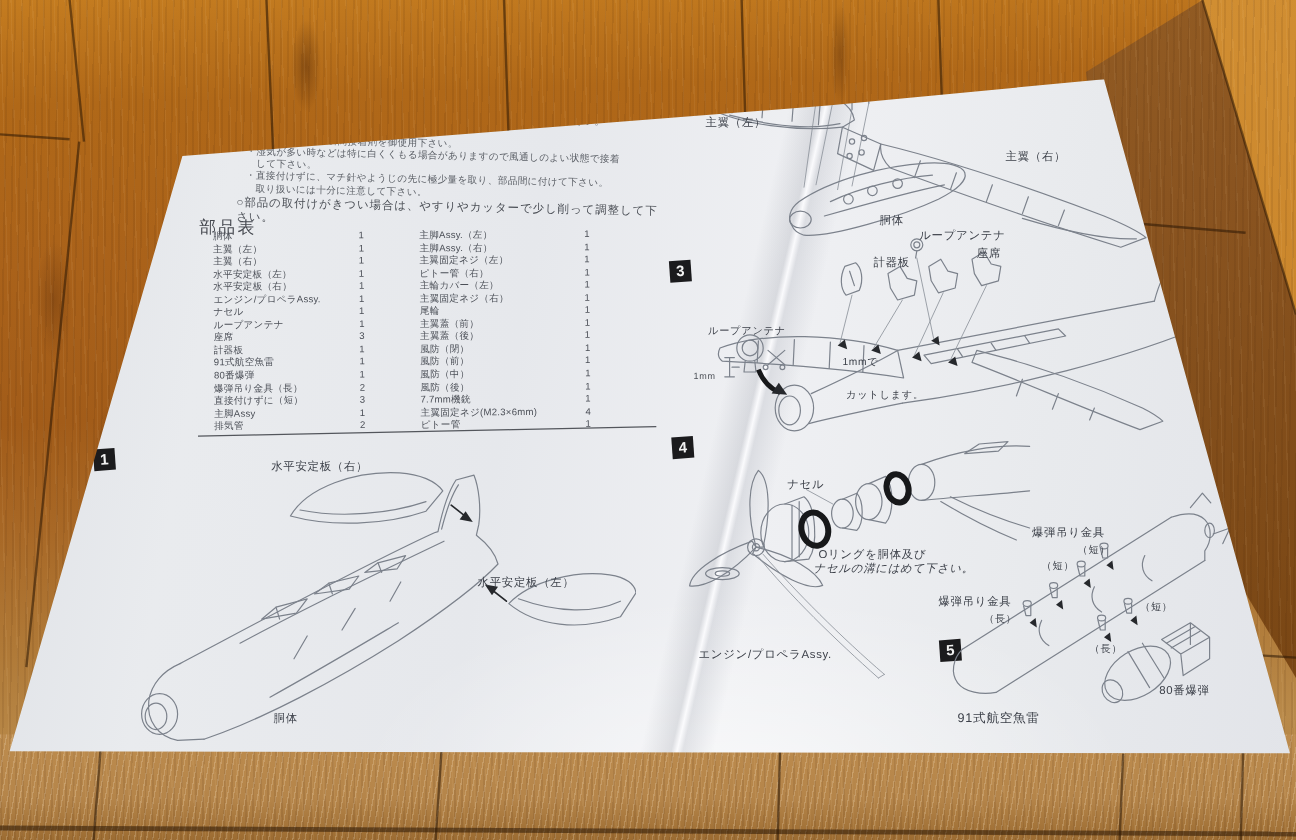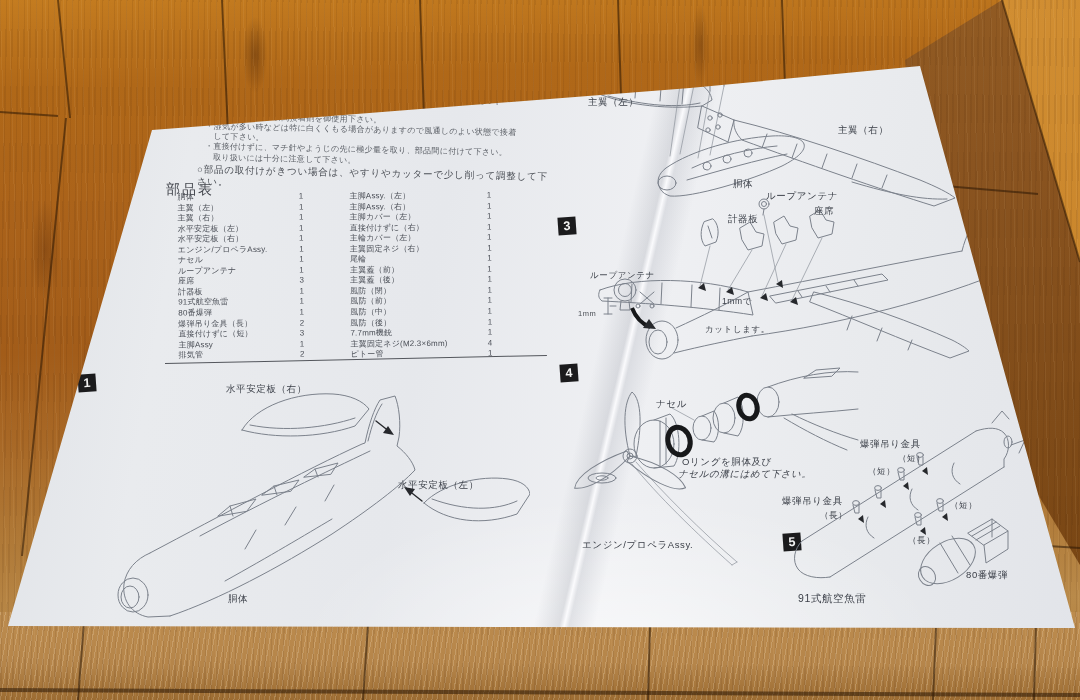--- a/index.html
+++ b/index.html
@@ -224,26 +224,26 @@
           <span class="pname">主脚Assy.（左）</span>
           <span class="pqty">1</span>
         </div>
 
         <div class="prow">
           <span class="pname">主脚Assy.（右）</span>
           <span class="pqty">1</span>
         </div>
 
         <div class="prow">
-          <span class="pname">主脚カバー（左）</span>
-          <span class="pqty">1</span>
-        </div>
-
-        <div class="prow">
-          <span class="pname">直接付けずに（右）</span>
+          <span class="pname">主翼固定ネジ（左）</span>
+          <span class="pqty">1</span>
+        </div>
+
+        <div class="prow">
+          <span class="pname">ピトー管（右）</span>
           <span class="pqty">1</span>
         </div>
 
         <div class="prow">
           <span class="pname">主輪カバー（左）</span>
           <span class="pqty">1</span>
         </div>
 
         <div class="prow">
           <span class="pname">主翼固定ネジ（右）</span>
@@ -426,21 +426,21 @@
         <path d="M238,114 L244,109 L246,117 Z" class="blk"></path>
         <path d="M224,96 L230,92 L231,100 Z" class="blk"></path>
         <path d="M80,120 C84,130 90,136 98,139" stroke="#17181a" stroke-width="4" fill="none"></path>
         <path d="M104,141 L91,140 L97,131 Z" class="blk"></path>
       </svg>
       <div class="lbl" style="left:214px;top:2px;">ループアンテナ</div>
       <div class="lbl" style="left:176px;top:25px;">計器板</div>
       <div class="lbl" style="left:262px;top:17px;">座席</div>
       <div class="lbl lbl-sm" style="left:38px;top:82px;">ループアンテナ</div>
       <div class="lbl lbl-dim" style="left:26px;top:121px;">1mm</div>
-      <div class="lbl lbl-sm" style="left:126px;top:108px;padding-left:44px;">1mmで</div>
+      <div class="lbl lbl-sm" style="left:106px;top:108px;padding-left:44px;">1mmで</div>
       <div class="lbl lbl-sm" style="left:108px;top:136px;margin-left:45px;">カットします。</div>
     </div>
 
     <div class="step-badge" style="left:560px;top:364px;">4</div>
     <div class="diag" style="left:552px;top:362px;width:310px;height:218px;">
       <svg width="310" height="218" viewBox="0 0 310 218">
         <g class="ink">
           <path d="M78,94 C70,64 72,40 80,30 C90,38 90,66 84,94 Z"></path>
           <path d="M78,94 C70,64 72,40 80,30 C90,38 90,66 84,94 Z" transform="rotate(118 78 94)"></path>
           <path d="M78,94 C70,64 72,40 80,30 C90,38 90,66 84,94 Z" transform="rotate(238 78 94)"></path>

